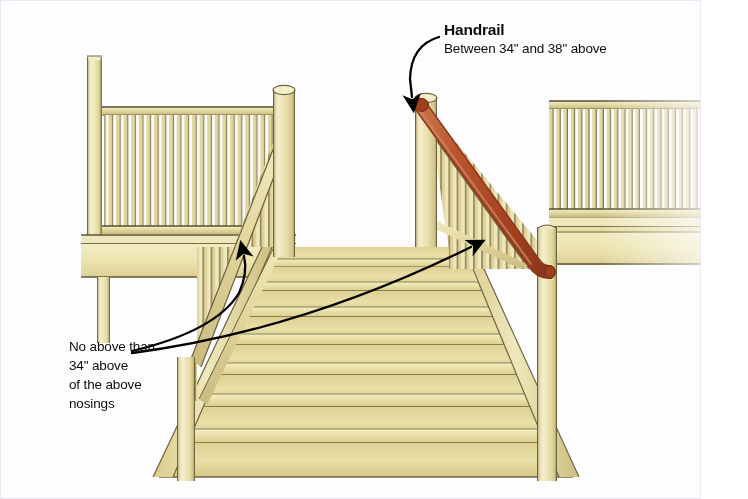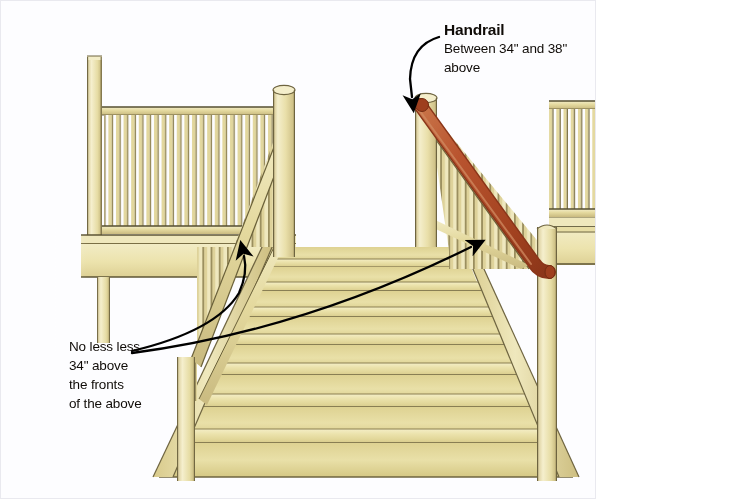--- a/index.html
+++ b/index.html
@@ -1,18 +1,18 @@
 <!DOCTYPE html>
 <html><head>
 <meta charset="utf-8">
 <style>
   html,body{margin:0;padding:0;background:#ffffff;}
   body{width:748px;height:499px;overflow:hidden;
        font-family:"Liberation Sans",sans-serif;}
-  #stage{position:relative;width:596px;height:499px;background:#fdfdff;
+  #stage{position:relative;width:701px;height:499px;background:#fdfdff;
          border:1px solid #e9e9ef;box-sizing:border-box;overflow:hidden;}
   #art{position:absolute;left:0;top:0;}
   .lbl{position:absolute;color:#100c08;}
   .lbl .hd{font-weight:bold;font-size:15.5px;letter-spacing:-0.2px;
            line-height:1.15;white-space:nowrap;}
   .lbl .bd{font-size:13.5px;line-height:1.42;letter-spacing:-0.15px;
            font-weight:bold;}
   #handrail-label{left:443px;top:20px;}
   #handrail-label .bd{font-weight:normal;}
   #guard-label{left:68px;top:336px;width:105px;}
@@ -271,19 +271,19 @@
       <path d="M131,352 Q300,330 470,246" marker-end="url(#ah)"></path>
     </g>
   </svg>
 
   <div class="lbl" id="handrail-label">
     <div class="hd">Handrail</div>
     <div class="bd">Between 34" and 38" above</div>
   </div>
 
   <div class="lbl" id="guard-label">
-    <div class="bd">No less less</div>
+    <div class="bd">No above than</div>
     <div class="bd">34" above</div>
-    <div class="bd">the fronts</div>
     <div class="bd">of the above</div>
+    <div class="bd">nosings</div>
   </div>
 
 </div>
 
 </body></html>

